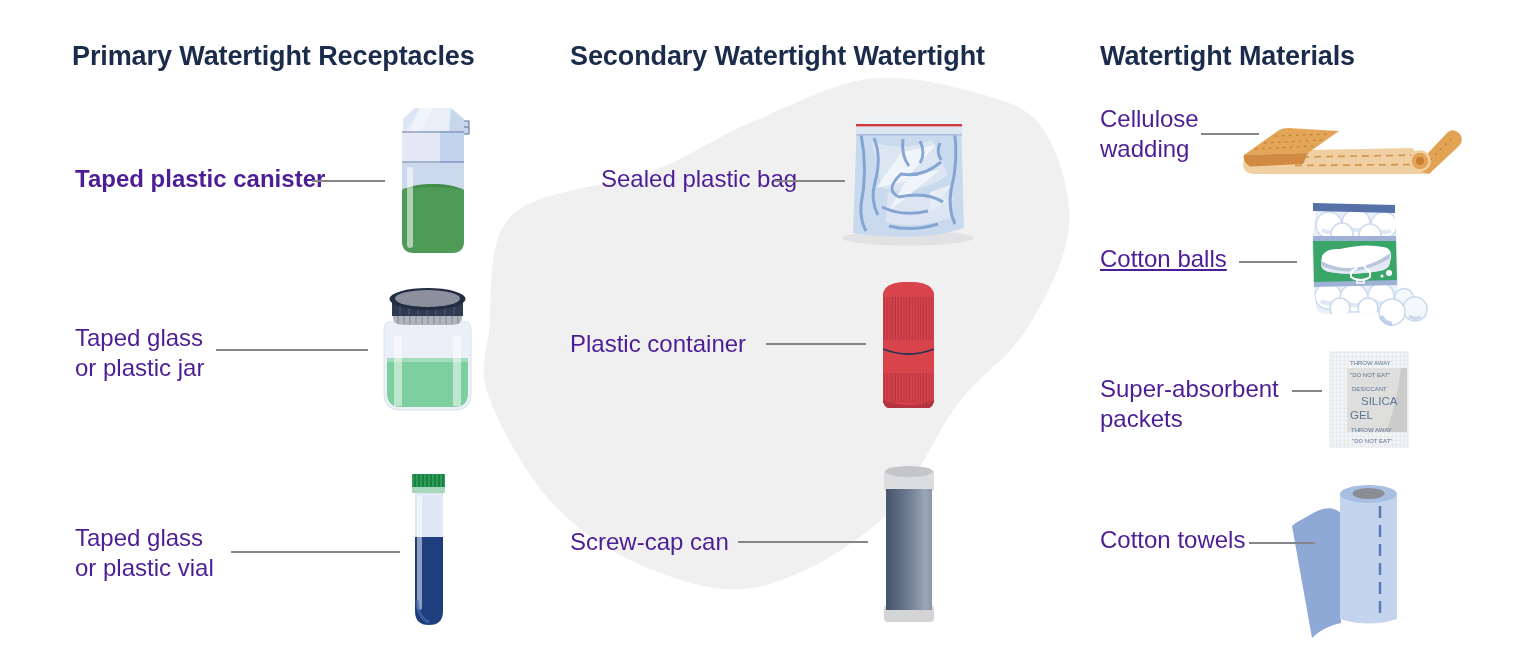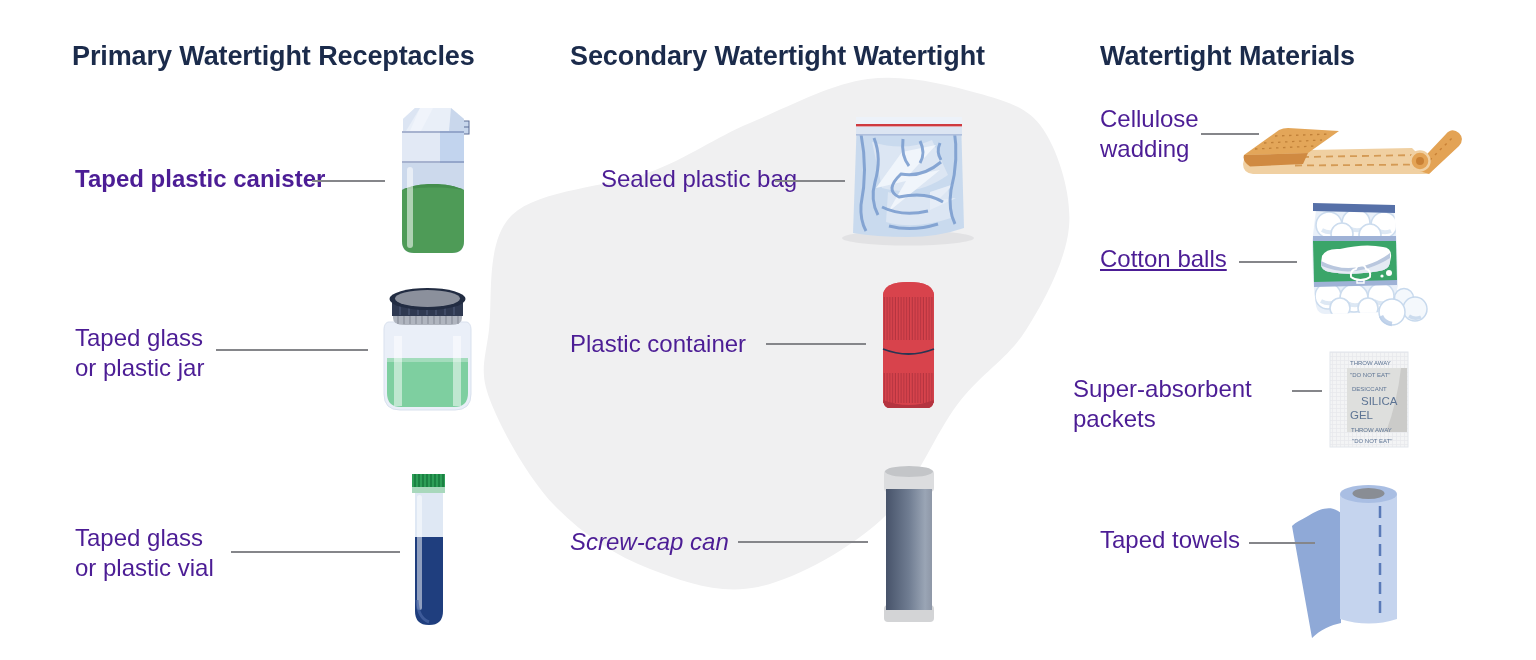--- a/index.html
+++ b/index.html
@@ -276,26 +276,26 @@
 <div class="title" style="left:72px;top:41px;">Primary Watertight Receptacles</div>
 <div class="title" style="left:570px;top:41px;">Secondary Watertight Watertight</div>
 <div class="title" style="left:1100px;top:41px;">Watertight Materials</div>
 
 <div class="label" style="left:75px;top:164px;font-weight:bold;">Taped plastic canister</div>
 <div class="label" style="left:75px;top:323px;">Taped glass<br>or plastic jar</div>
 <div class="label" style="left:75px;top:523px;">Taped glass<br>or plastic vial</div>
 
 <div class="label" style="left:558px;top:164px;margin-left:43px;">Sealed plastic bag</div>
 <div class="label" style="left:570px;top:329px;">Plastic container</div>
-<div class="label" style="left:570px;top:527px;font-style:italic;">Screw-cap can</div>
+<div class="label" style="left:570px;top:527px;">Screw-cap can</div>
 
 <div class="label" style="left:1100px;top:104px;">Cellulose<br>wadding</div>
 <div class="label" style="left:1100px;top:244px;text-decoration:underline;">Cotton balls</div>
-<div class="label" style="left:1073px;top:374px;">Super-absorbent<br>packets</div>
-<div class="label" style="left:1100px;top:525px;">Taped towels</div>
+<div class="label" style="left:1100px;top:374px;">Super-absorbent<br>packets</div>
+<div class="label" style="left:1100px;top:525px;">Cotton towels</div>
 
 <div class="line" style="left:312px;top:180px;width:73px;"></div>
 <div class="line" style="left:216px;top:349px;width:152px;"></div>
 <div class="line" style="left:231px;top:551px;width:169px;"></div>
 <div class="line" style="left:775px;top:180px;width:70px;"></div>
 <div class="line" style="left:766px;top:343px;width:100px;"></div>
 <div class="line" style="left:738px;top:541px;width:130px;"></div>
 <div class="line" style="left:1201px;top:133px;width:58px;"></div>
 <div class="line" style="left:1239px;top:261px;width:58px;"></div>
 <div class="line" style="left:1292px;top:390px;width:30px;"></div>

